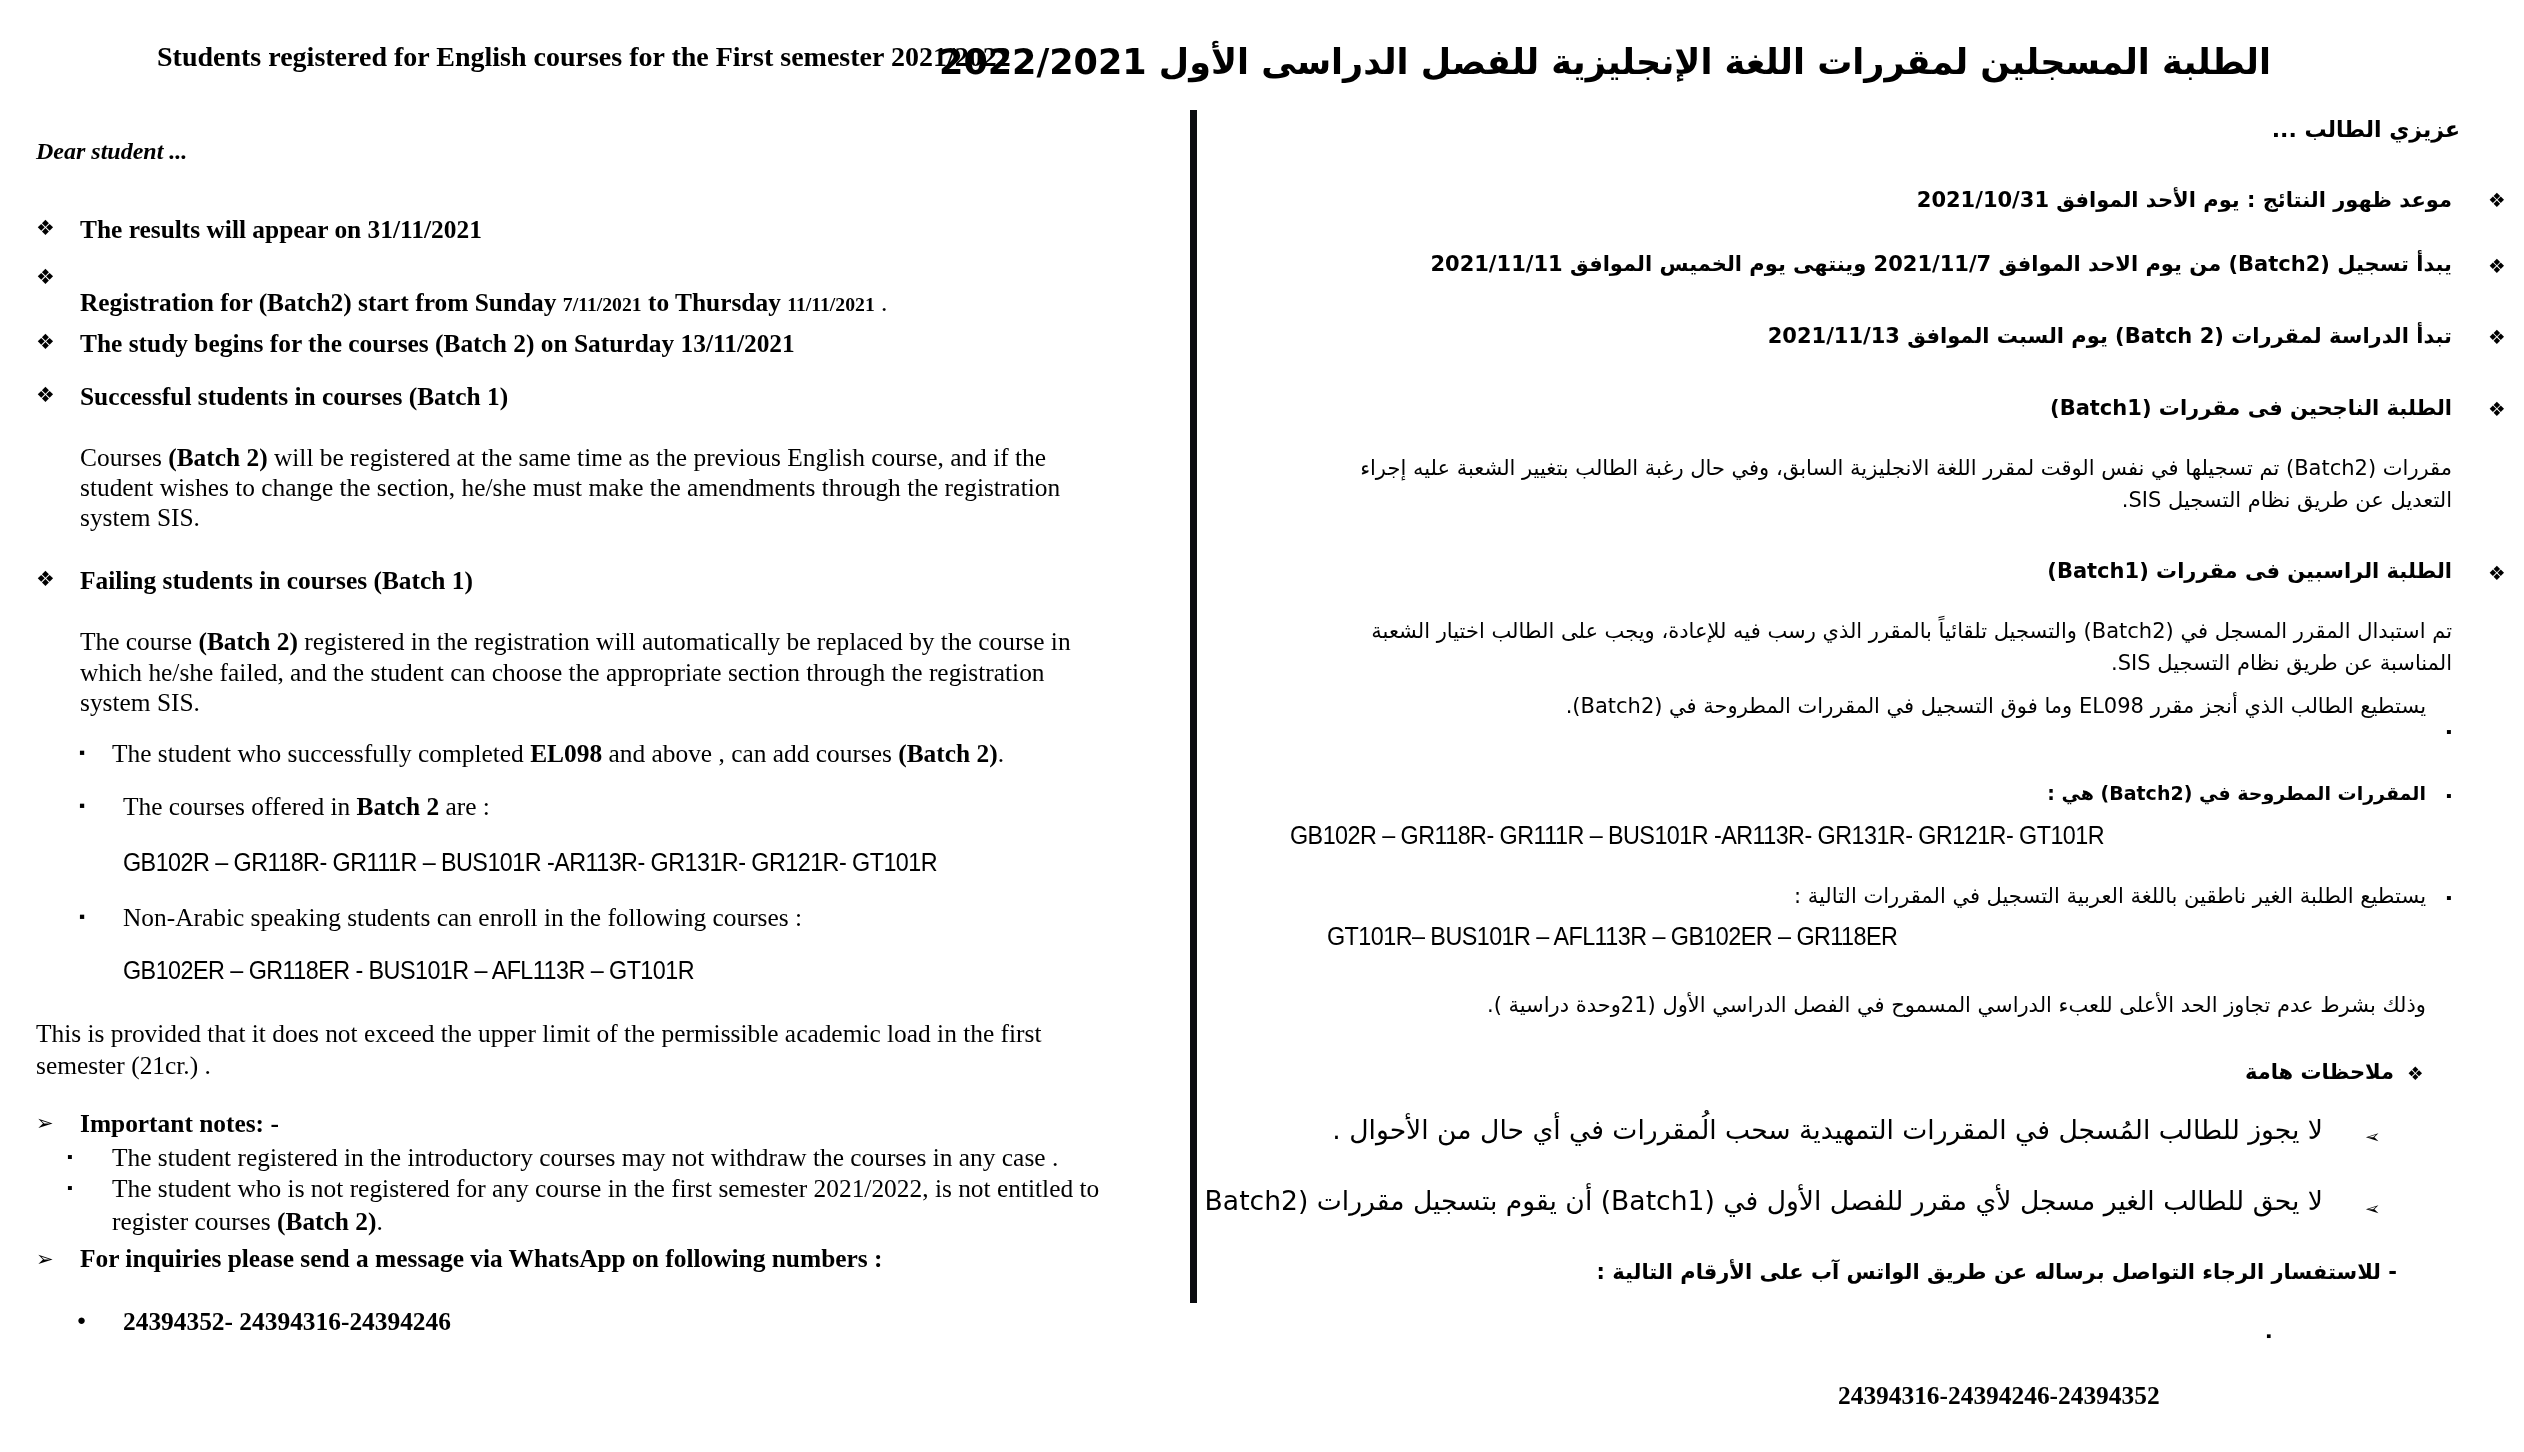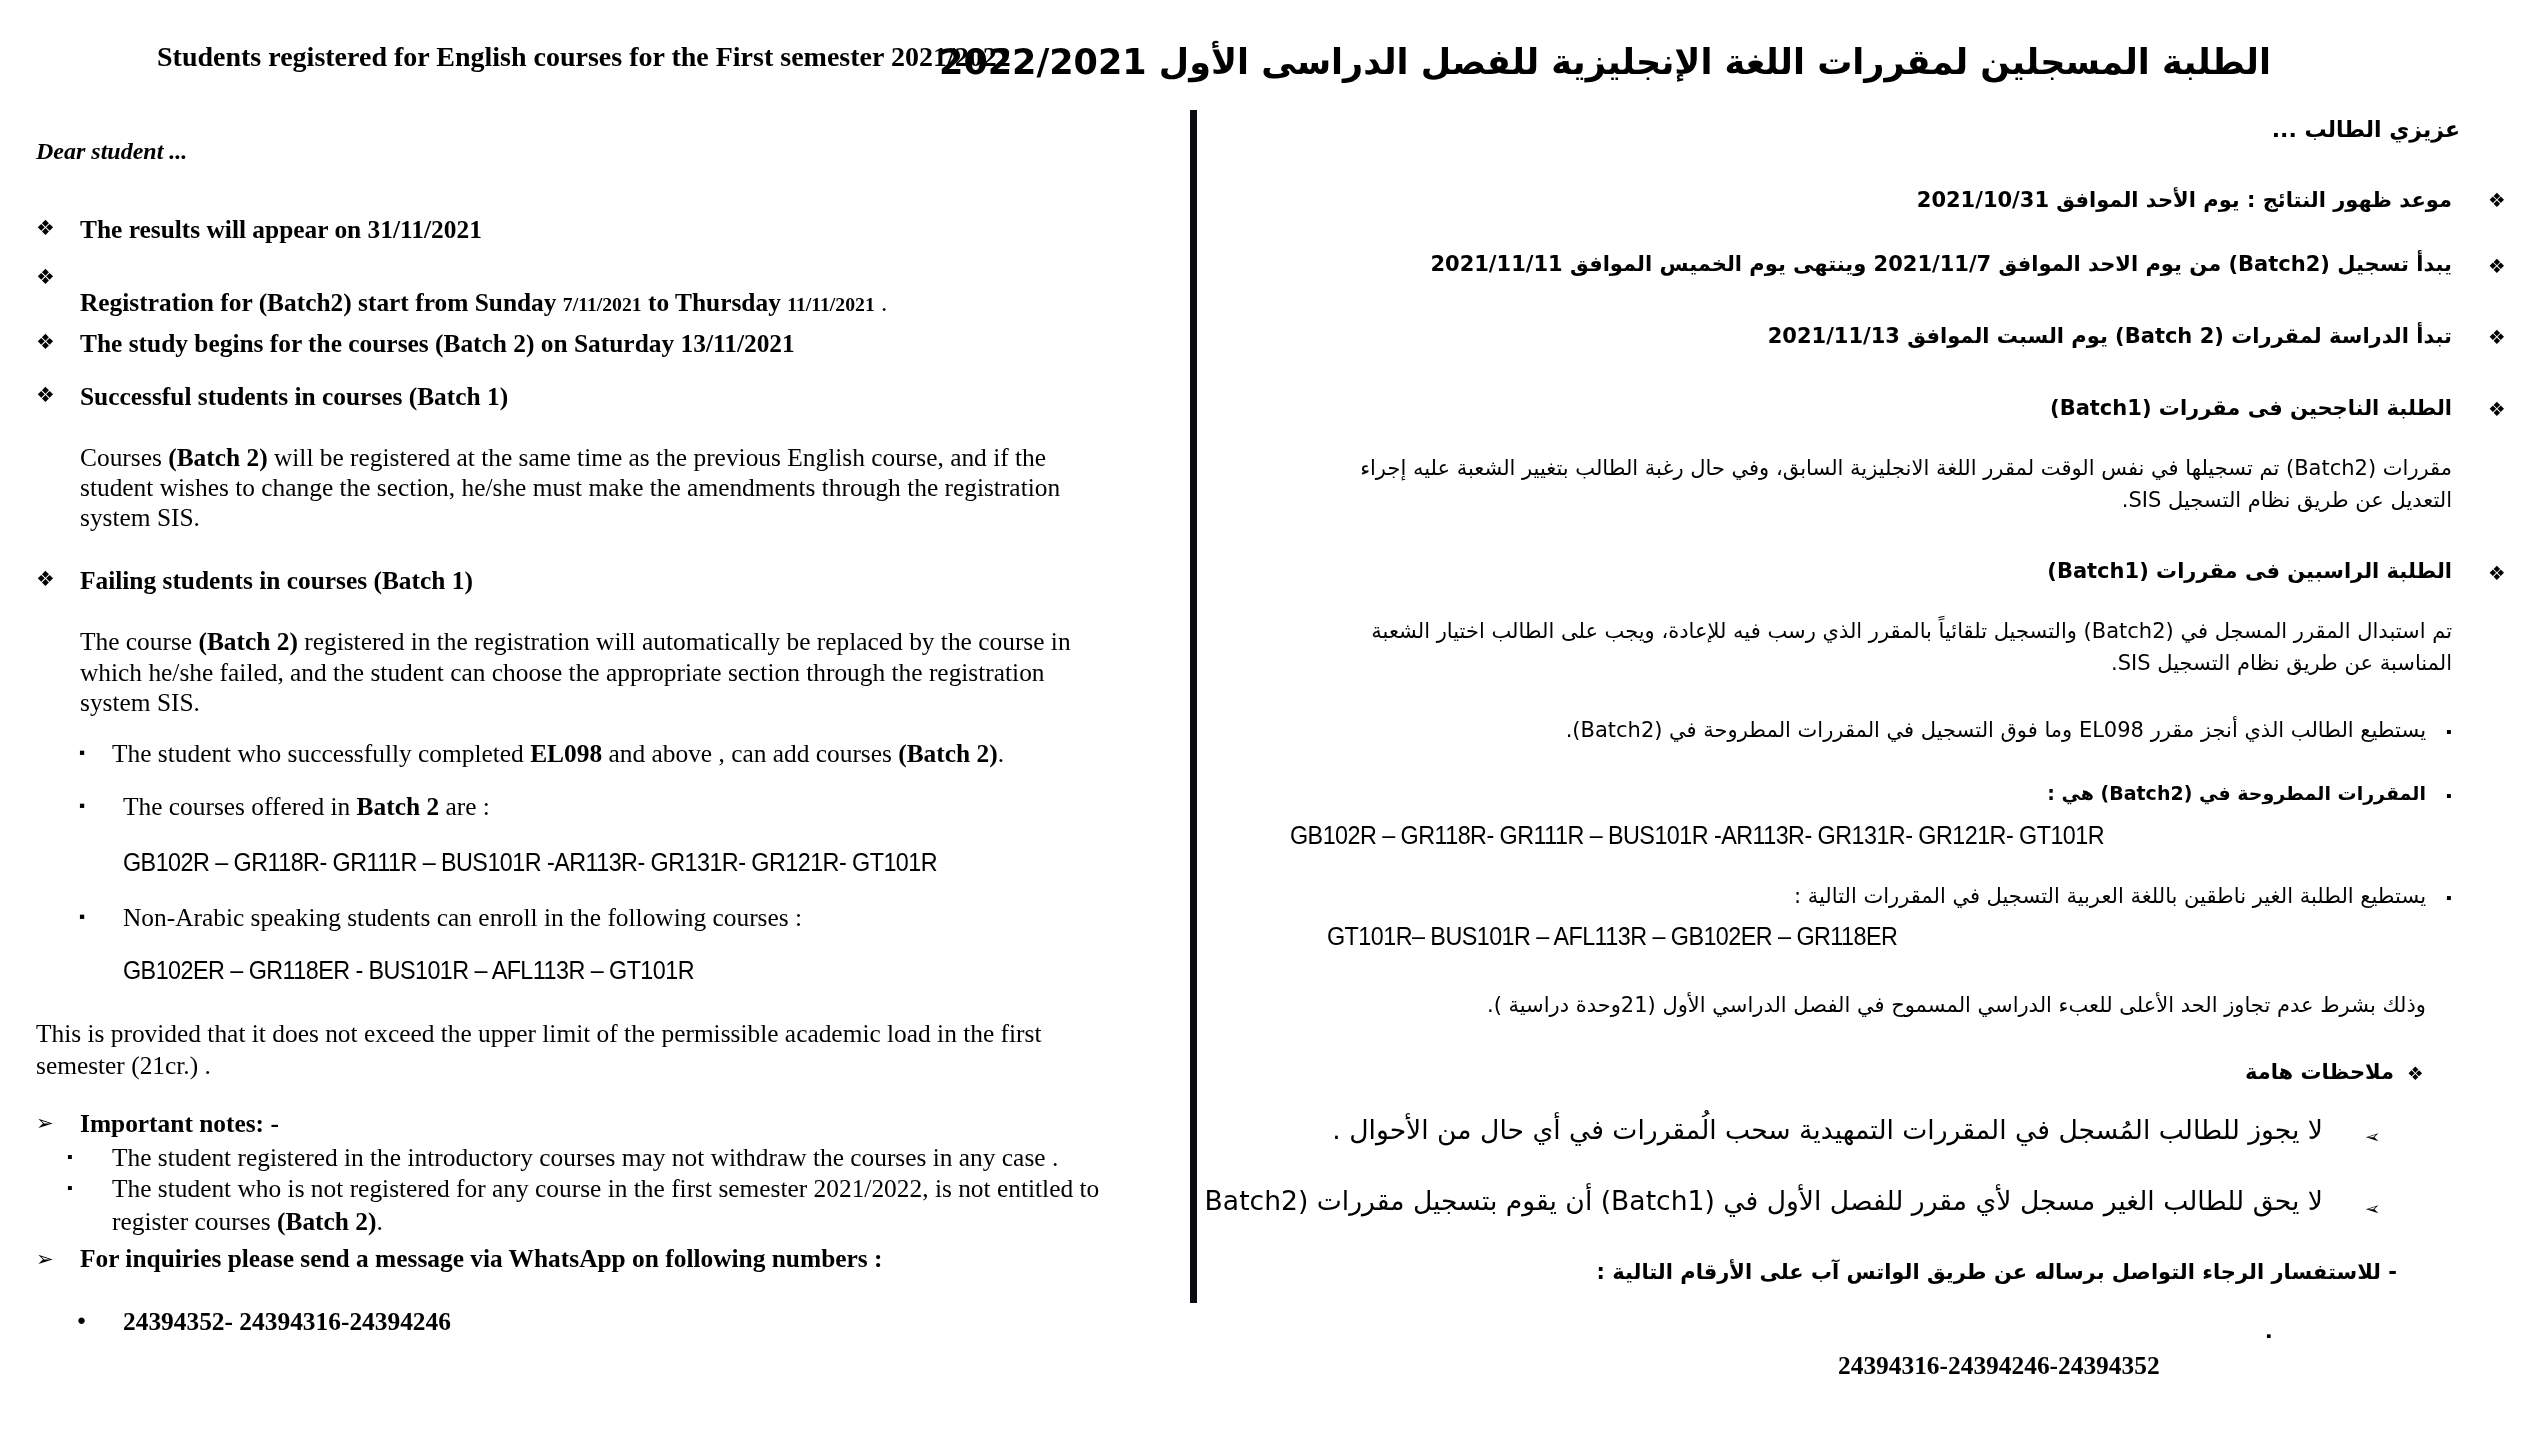--- a/index.html
+++ b/index.html
@@ -112,21 +112,21 @@
   <div class="ln ar" style="right:73px; top:458px; font-size:21px;">مقررات (Batch2) تم تسجيلها في نفس الوقت لمقرر اللغة الانجليزية السابق، وفي حال رغبة الطالب بتغيير الشعبة عليه إجراء</div>
   <div class="ln ar" style="right:73px; top:490px; font-size:21px;">التعديل عن طريق نظام التسجيل SIS.</div>
 
   <span class="bul" style="left:2488px; top:564px; font-size:19.7px;">❖</span>
   <div class="ln ar arb u" style="right:73px; top:561px; font-size:21px;">الطلبة الراسبين فى مقررات (Batch1)</div>
 
   <div class="ln ar" style="right:73px; top:621px; font-size:21px;">تم استبدال المقرر المسجل في  (Batch2) والتسجيل تلقائياً بالمقرر الذي رسب فيه للإعادة، ويجب على الطالب اختيار الشعبة</div>
   <div class="ln ar" style="right:73px; top:653px; font-size:21px;">المناسبة عن طريق نظام التسجيل SIS.</div>
 
   <span class="bul" style="left:2446px; top:724px; font-size:16px;">▪</span>
-  <div class="ln ar" style="right:99px; top:720px; font-size:21px;text-align:center;">يستطيع الطالب الذي أنجز مقرر EL098 وما فوق التسجيل في المقررات المطروحة في (Batch2).</div>
+  <div class="ln ar" style="right:99px; top:696px; font-size:21px;text-align:center;">يستطيع الطالب الذي أنجز مقرر EL098 وما فوق التسجيل في المقررات المطروحة في (Batch2).</div>
 
   <span class="bul" style="left:2446px; top:788px; font-size:16px;">▪</span>
   <div class="ln ar arb" style="right:99px; top:784px; font-size:19px;">المقررات المطروحة في  (Batch2) هي :</div>
   <div class="ln code" style="left:1290px; top:823px;">GB102R – GR118R- GR111R – BUS101R -AR113R- GR131R- GR121R- GT101R</div>
 
   <span class="bul" style="left:2446px; top:890px; font-size:16px;">▪</span>
   <div class="ln ar" style="right:99px; top:886px; font-size:21px;">يستطيع الطلبة الغير ناطقين باللغة العربية التسجيل في المقررات التالية :</div>
   <div class="ln code" style="left:1327px; top:924px;">GT101R– BUS101R  – AFL113R – GB102ER – GR118ER</div>
 
   <div class="ln ar" style="right:99px; top:995px; font-size:21px;">وذلك بشرط عدم تجاوز الحد الأعلى للعبء الدراسي المسموح في الفصل الدراسي الأول (21وحدة دراسية ).</div>
@@ -136,15 +136,15 @@
 
   <span class="bul" style="left:2365px; top:1128px; font-size:18.5px; transform:scaleX(-1);">➢</span>
   <div class="ln ar" style="right:202px; top:1117px; font-size:26.6px;">لا يجوز للطالب المُسجل في المقررات التمهيدية سحب الُمقررات في أي حال من الأحوال .</div>
 
   <span class="bul" style="left:2365px; top:1200px; font-size:18.5px; transform:scaleX(-1);">➢</span>
   <div class="ln ar" style="right:202px; top:1188px; font-size:26.6px;">لا يحق للطالب الغير مسجل لأي مقرر للفصل الأول في (Batch1) أن يقوم  بتسجيل مقررات (Batch2</div>
 
   <div class="ln ar arb" style="right:128px; top:1262px; font-size:21px;">- للاستفسار الرجاء التواصل برساله عن طريق الواتس آب على الأرقام التالية :</div>
 
   <span class="bul" style="left:2266px; top:1329px; font-size:15px;">▪</span>
-  <div class="ln en enb" style="left:1838px; top:1353px;">24394316-24394246-24394352</div>
+  <div class="ln en enb" style="left:1838px; top:1383px;">24394316-24394246-24394352</div>
 </div>
 
 
 </body></html>

